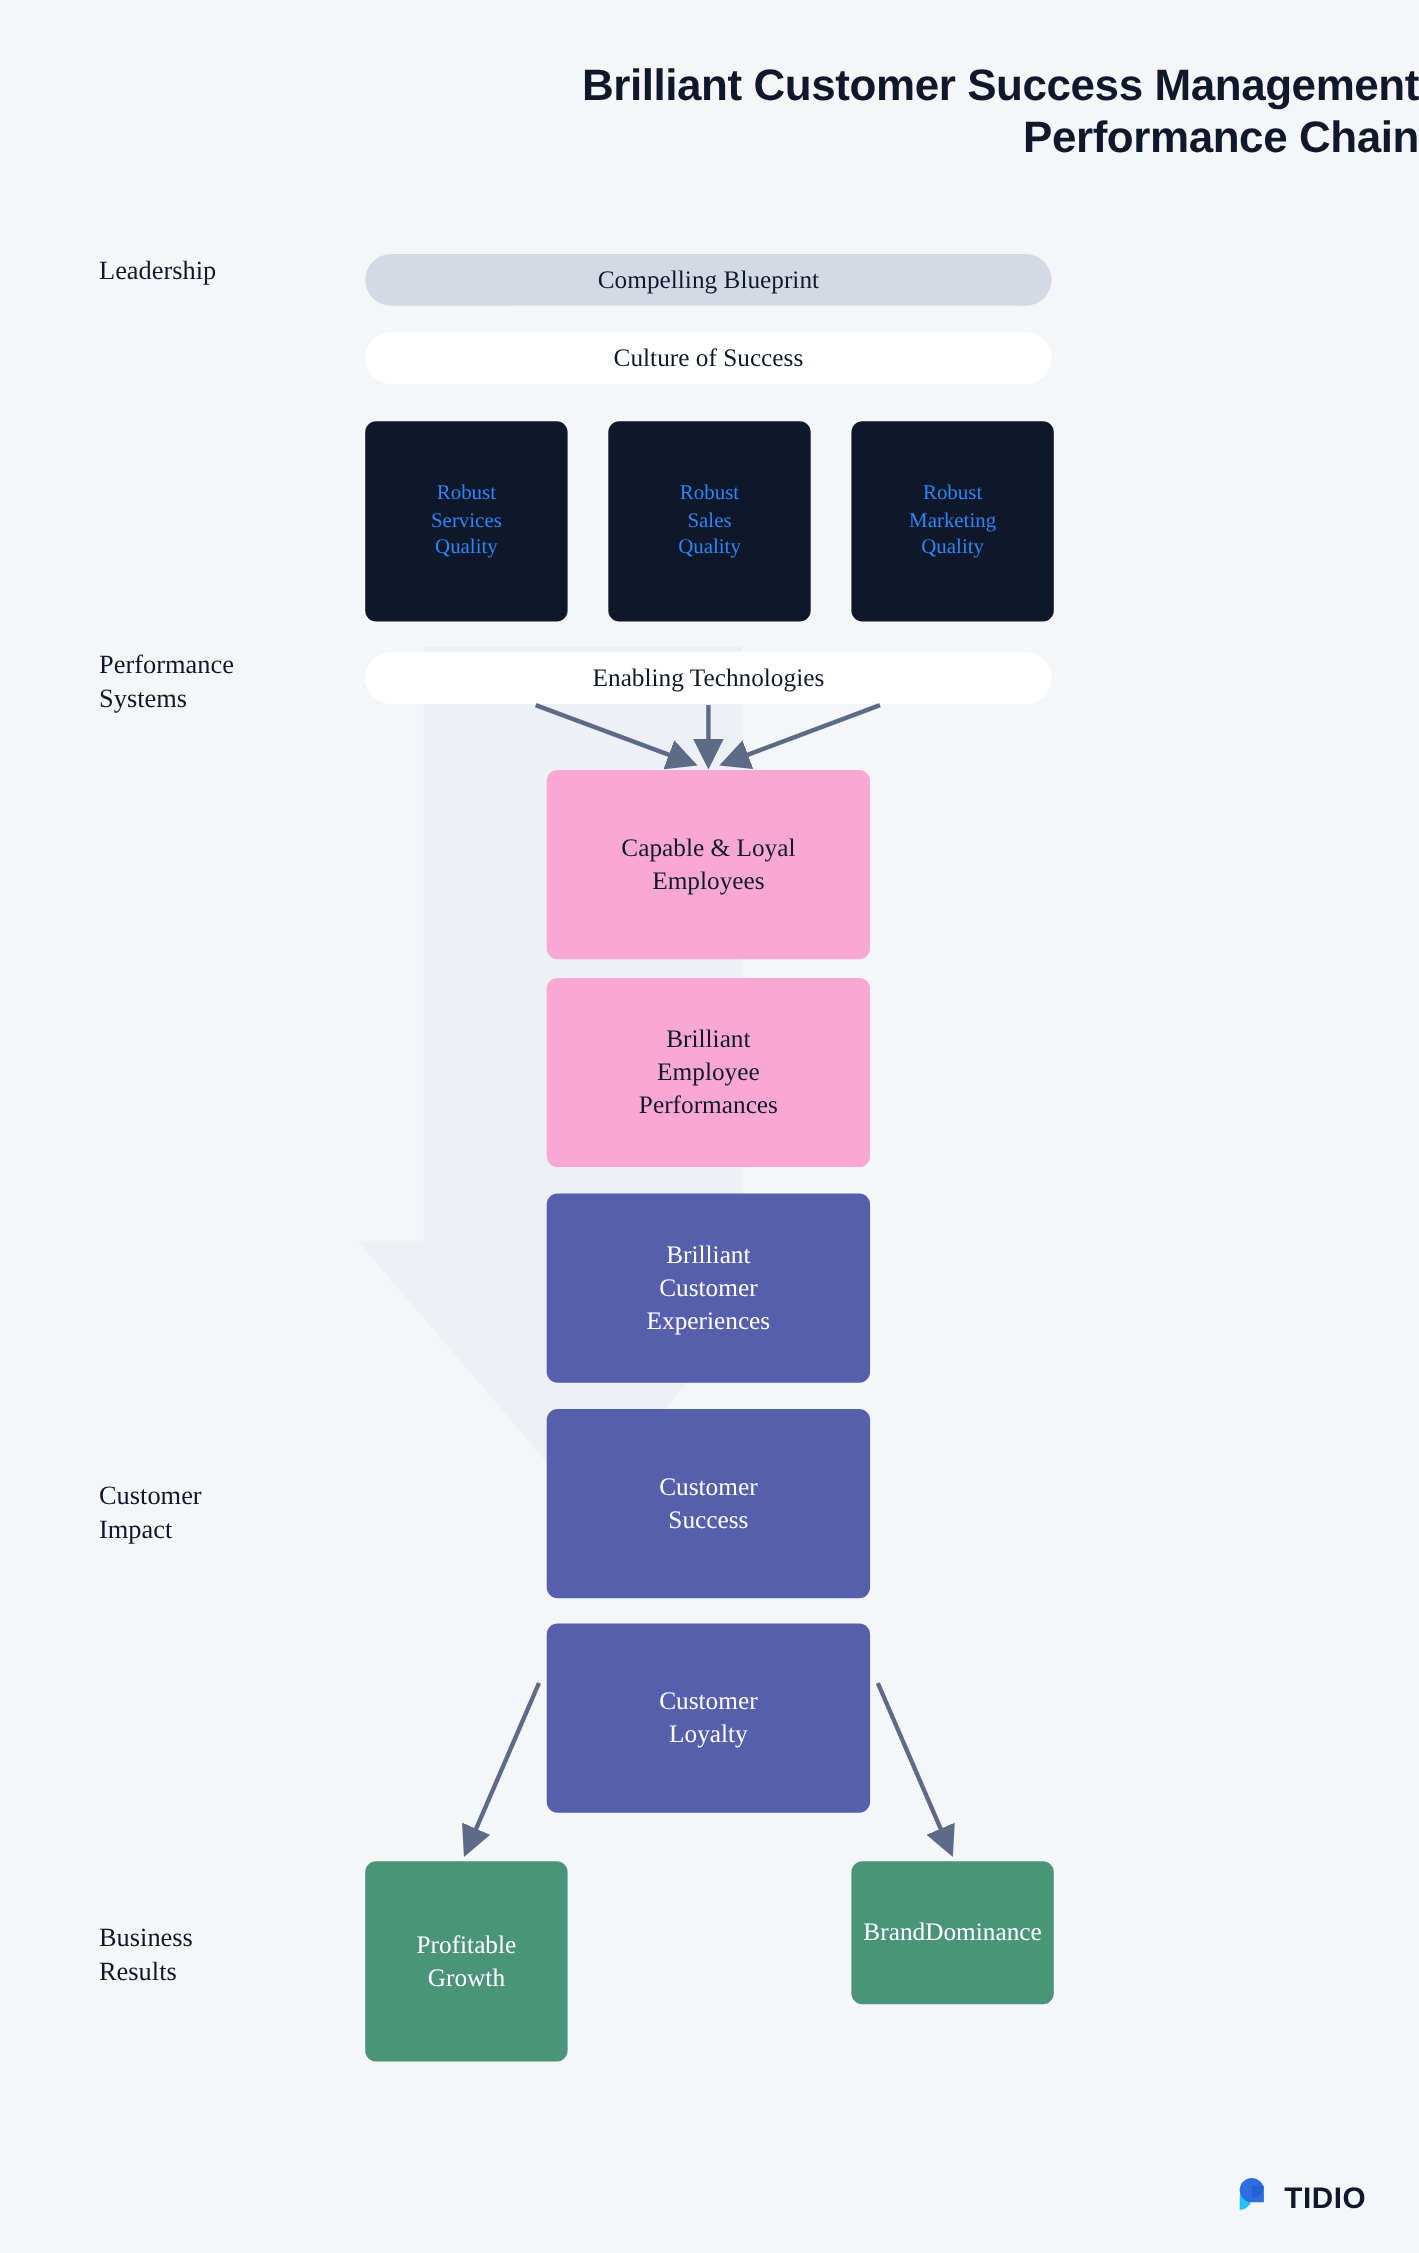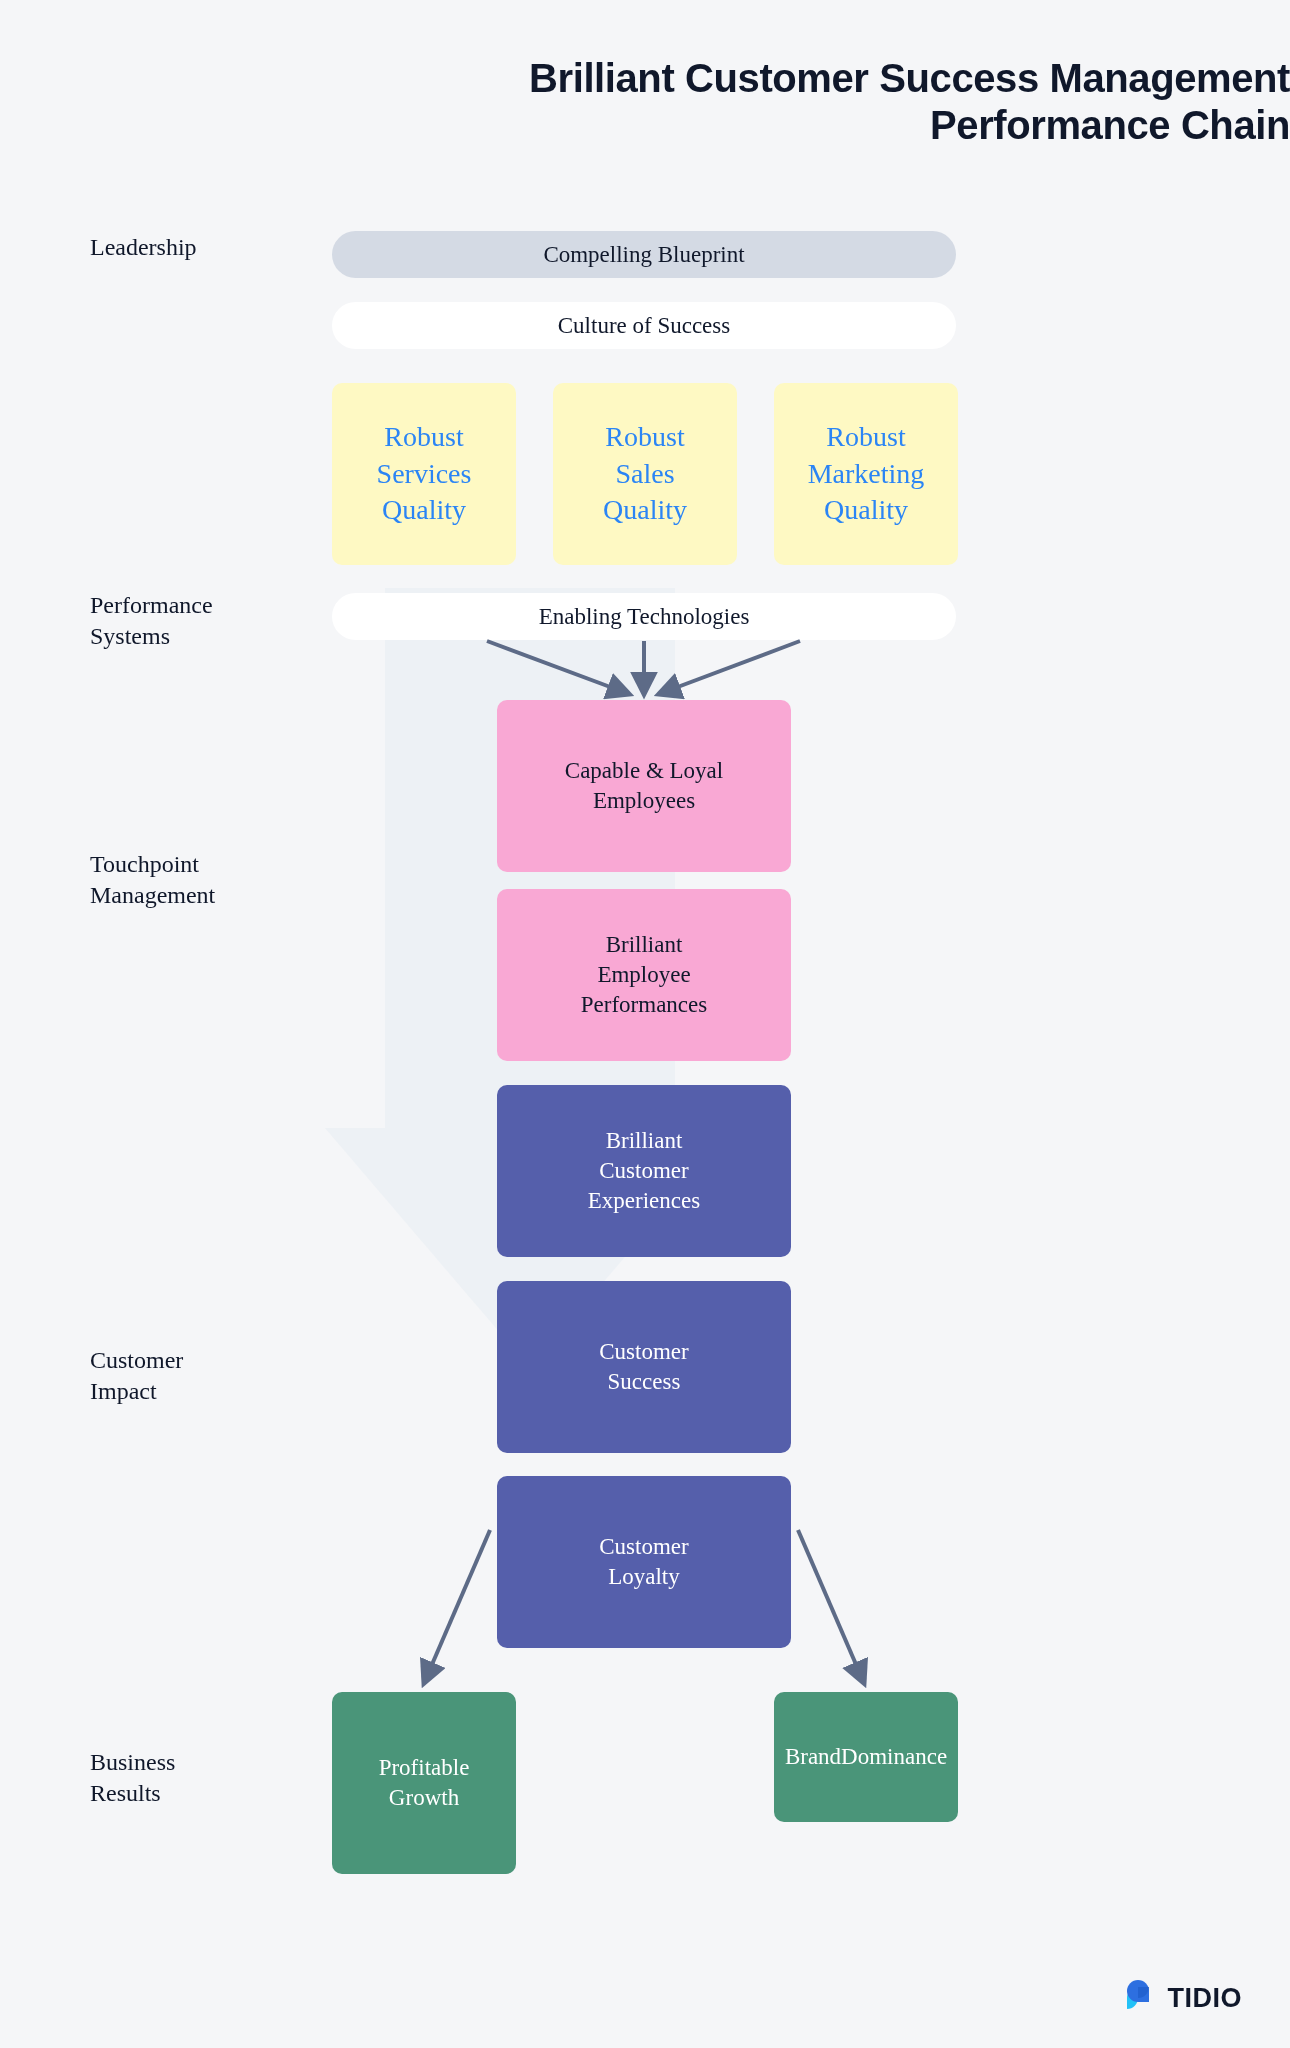--- a/index.html
+++ b/index.html
@@ -62,24 +62,24 @@
   }
 
   .pill {
     border-radius:26px;
     font-size:23px;
   }
   .pill.grey   { background:#d4dae4; color:#10182b; }
   .pill.white  { background:#ffffff; color:#10182b; }
 
   .blue-box {
-    background:#fef9c3;
+    background:#0f172a;
     color:#2b85f5;
     border-radius:10px;
-    font-size:28px;
+    font-size:19px;
   }
 
   .grey-box {
     background:#f9a8d4;
     color:#10182b;
     border-radius:10px;
     font-size:23px;
   }
 
   .purple-box {
@@ -139,24 +139,20 @@
 
   <div class="stage-label" style="top:232px;">
     <div>Leadership</div>
   </div>
 
   <div class="stage-label" style="top:590px;">
     <div>Performance</div>
     <div>Systems</div>
   </div>
 
-  <div class="stage-label" style="top:849px;">
-    <div>Touchpoint</div>
-    <div>Management</div>
-  </div>
 
   <div class="stage-label" style="top:1345px;">
     <div>Customer</div>
     <div>Impact</div>
   </div>
 
   <div class="stage-label" style="top:1747px;">
     <div>Business</div>
     <div>Results</div>
   </div>

